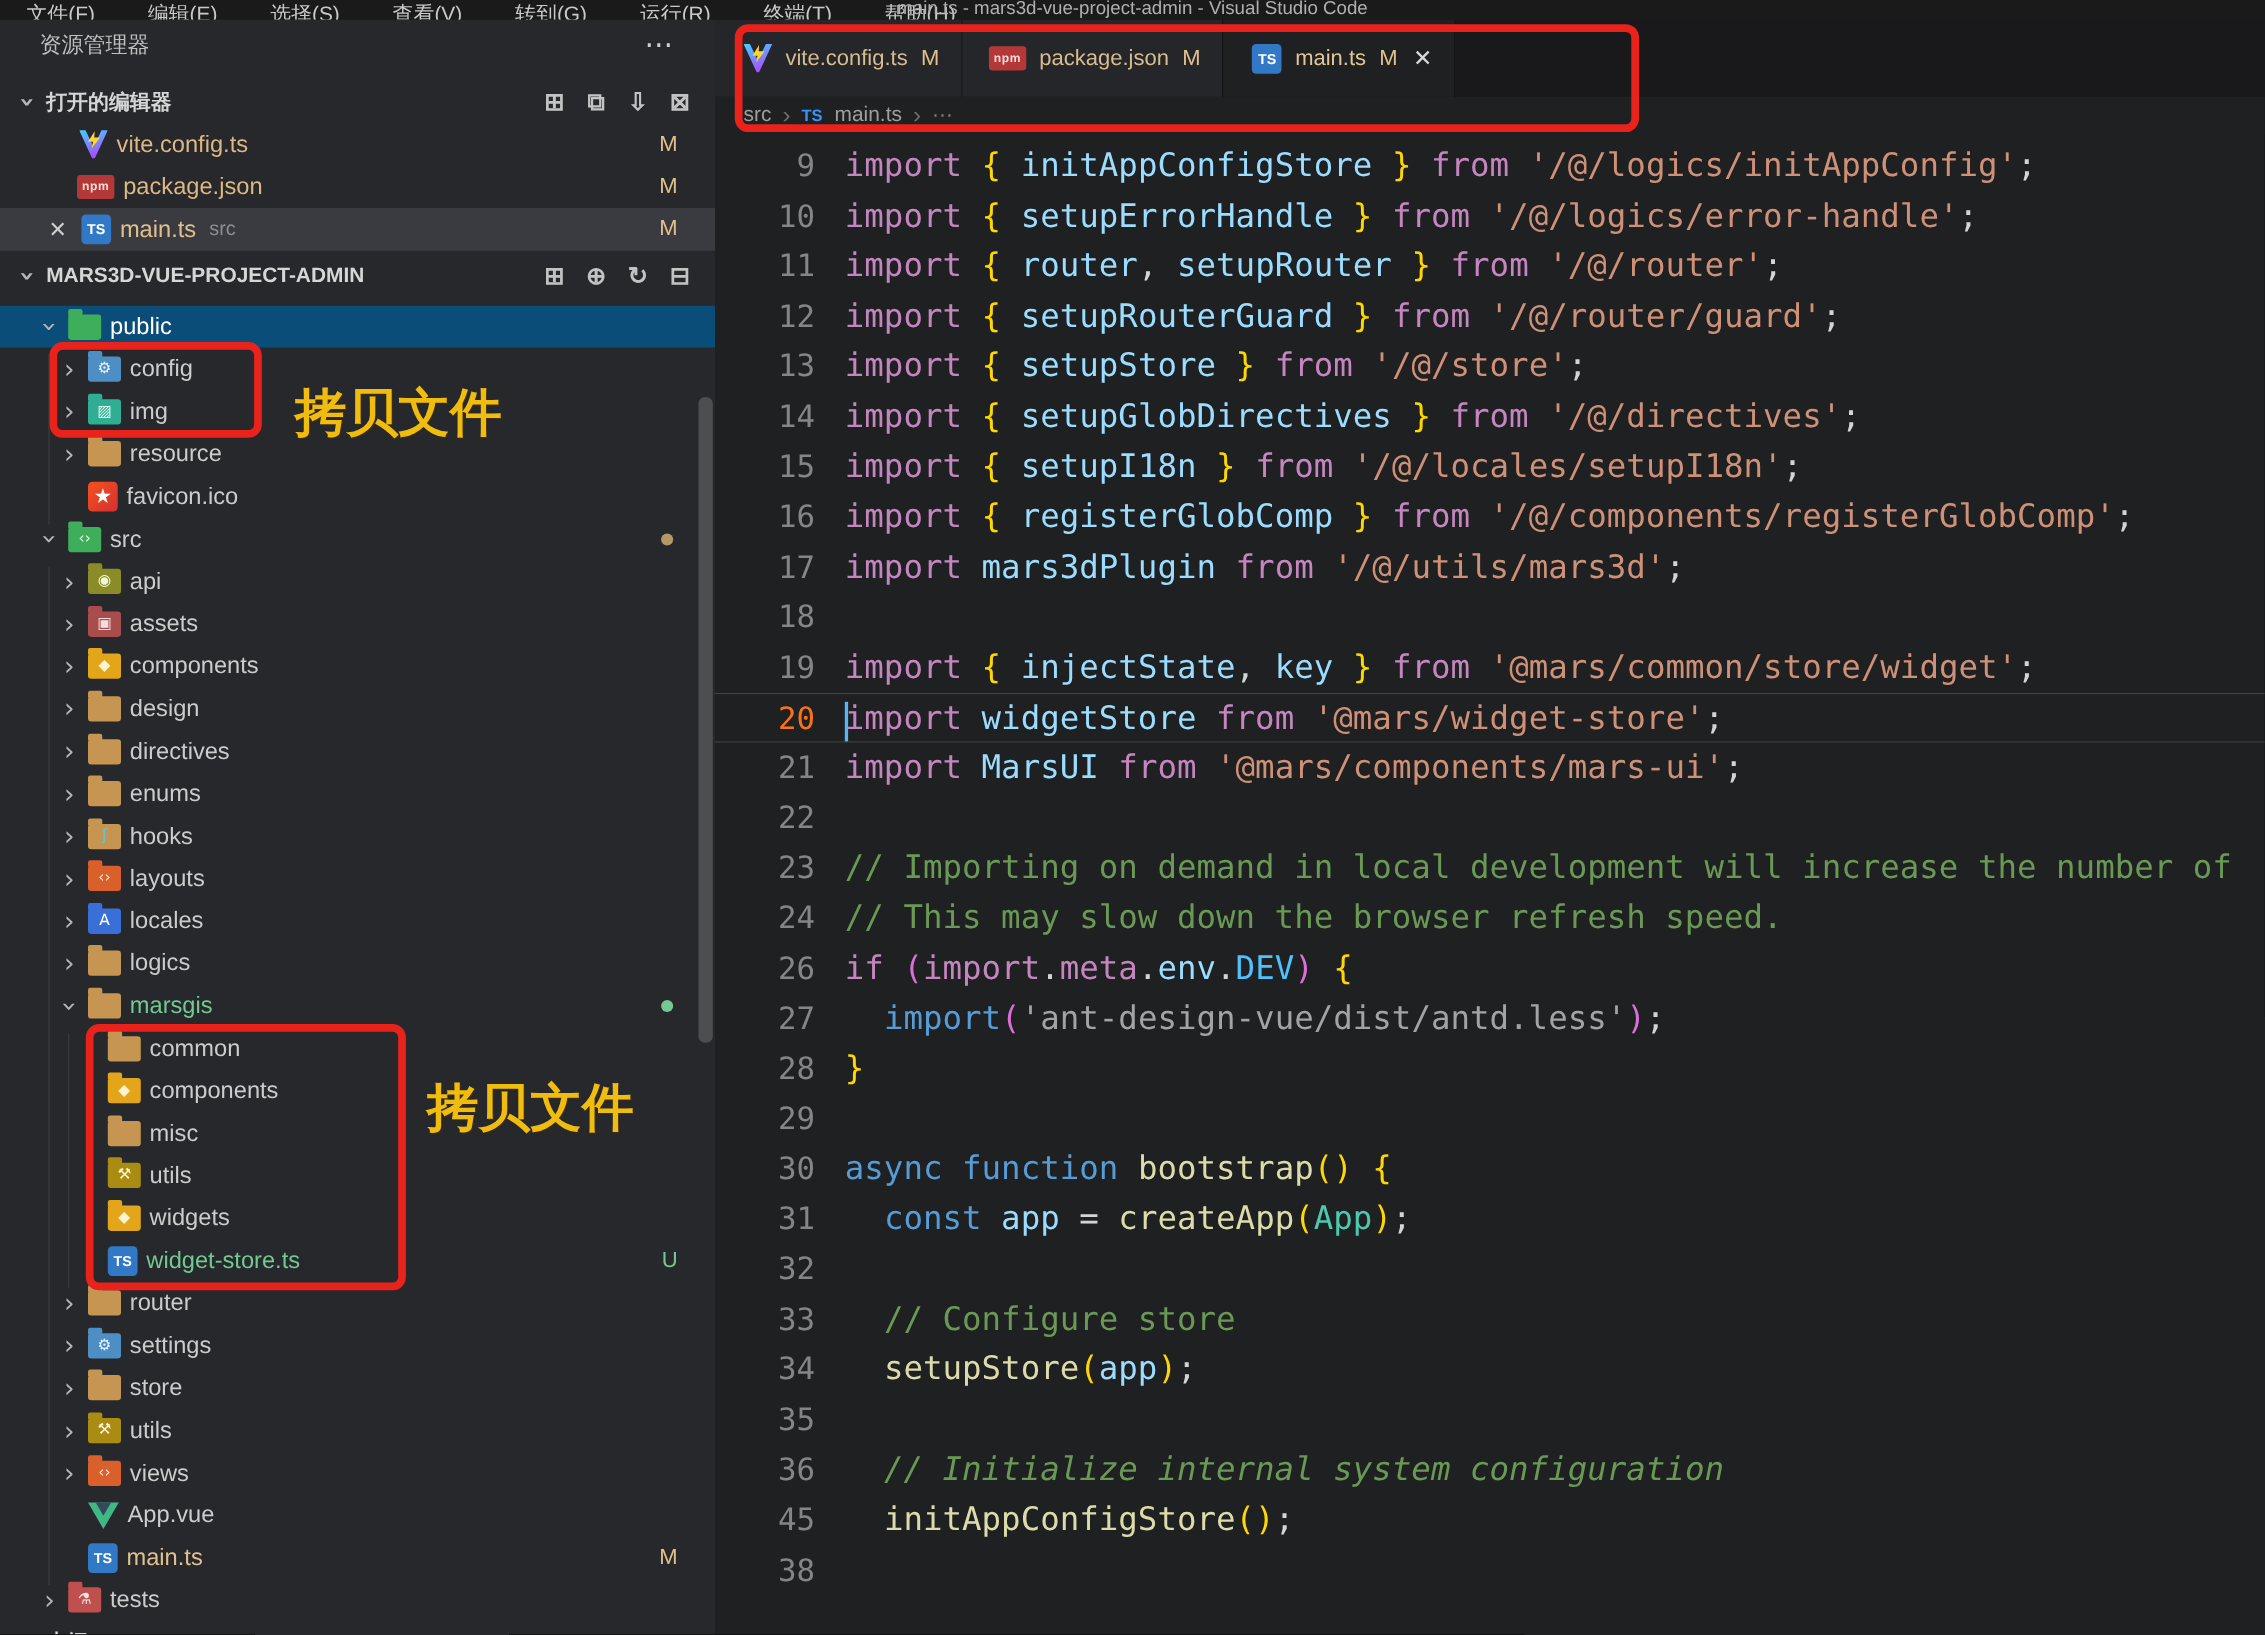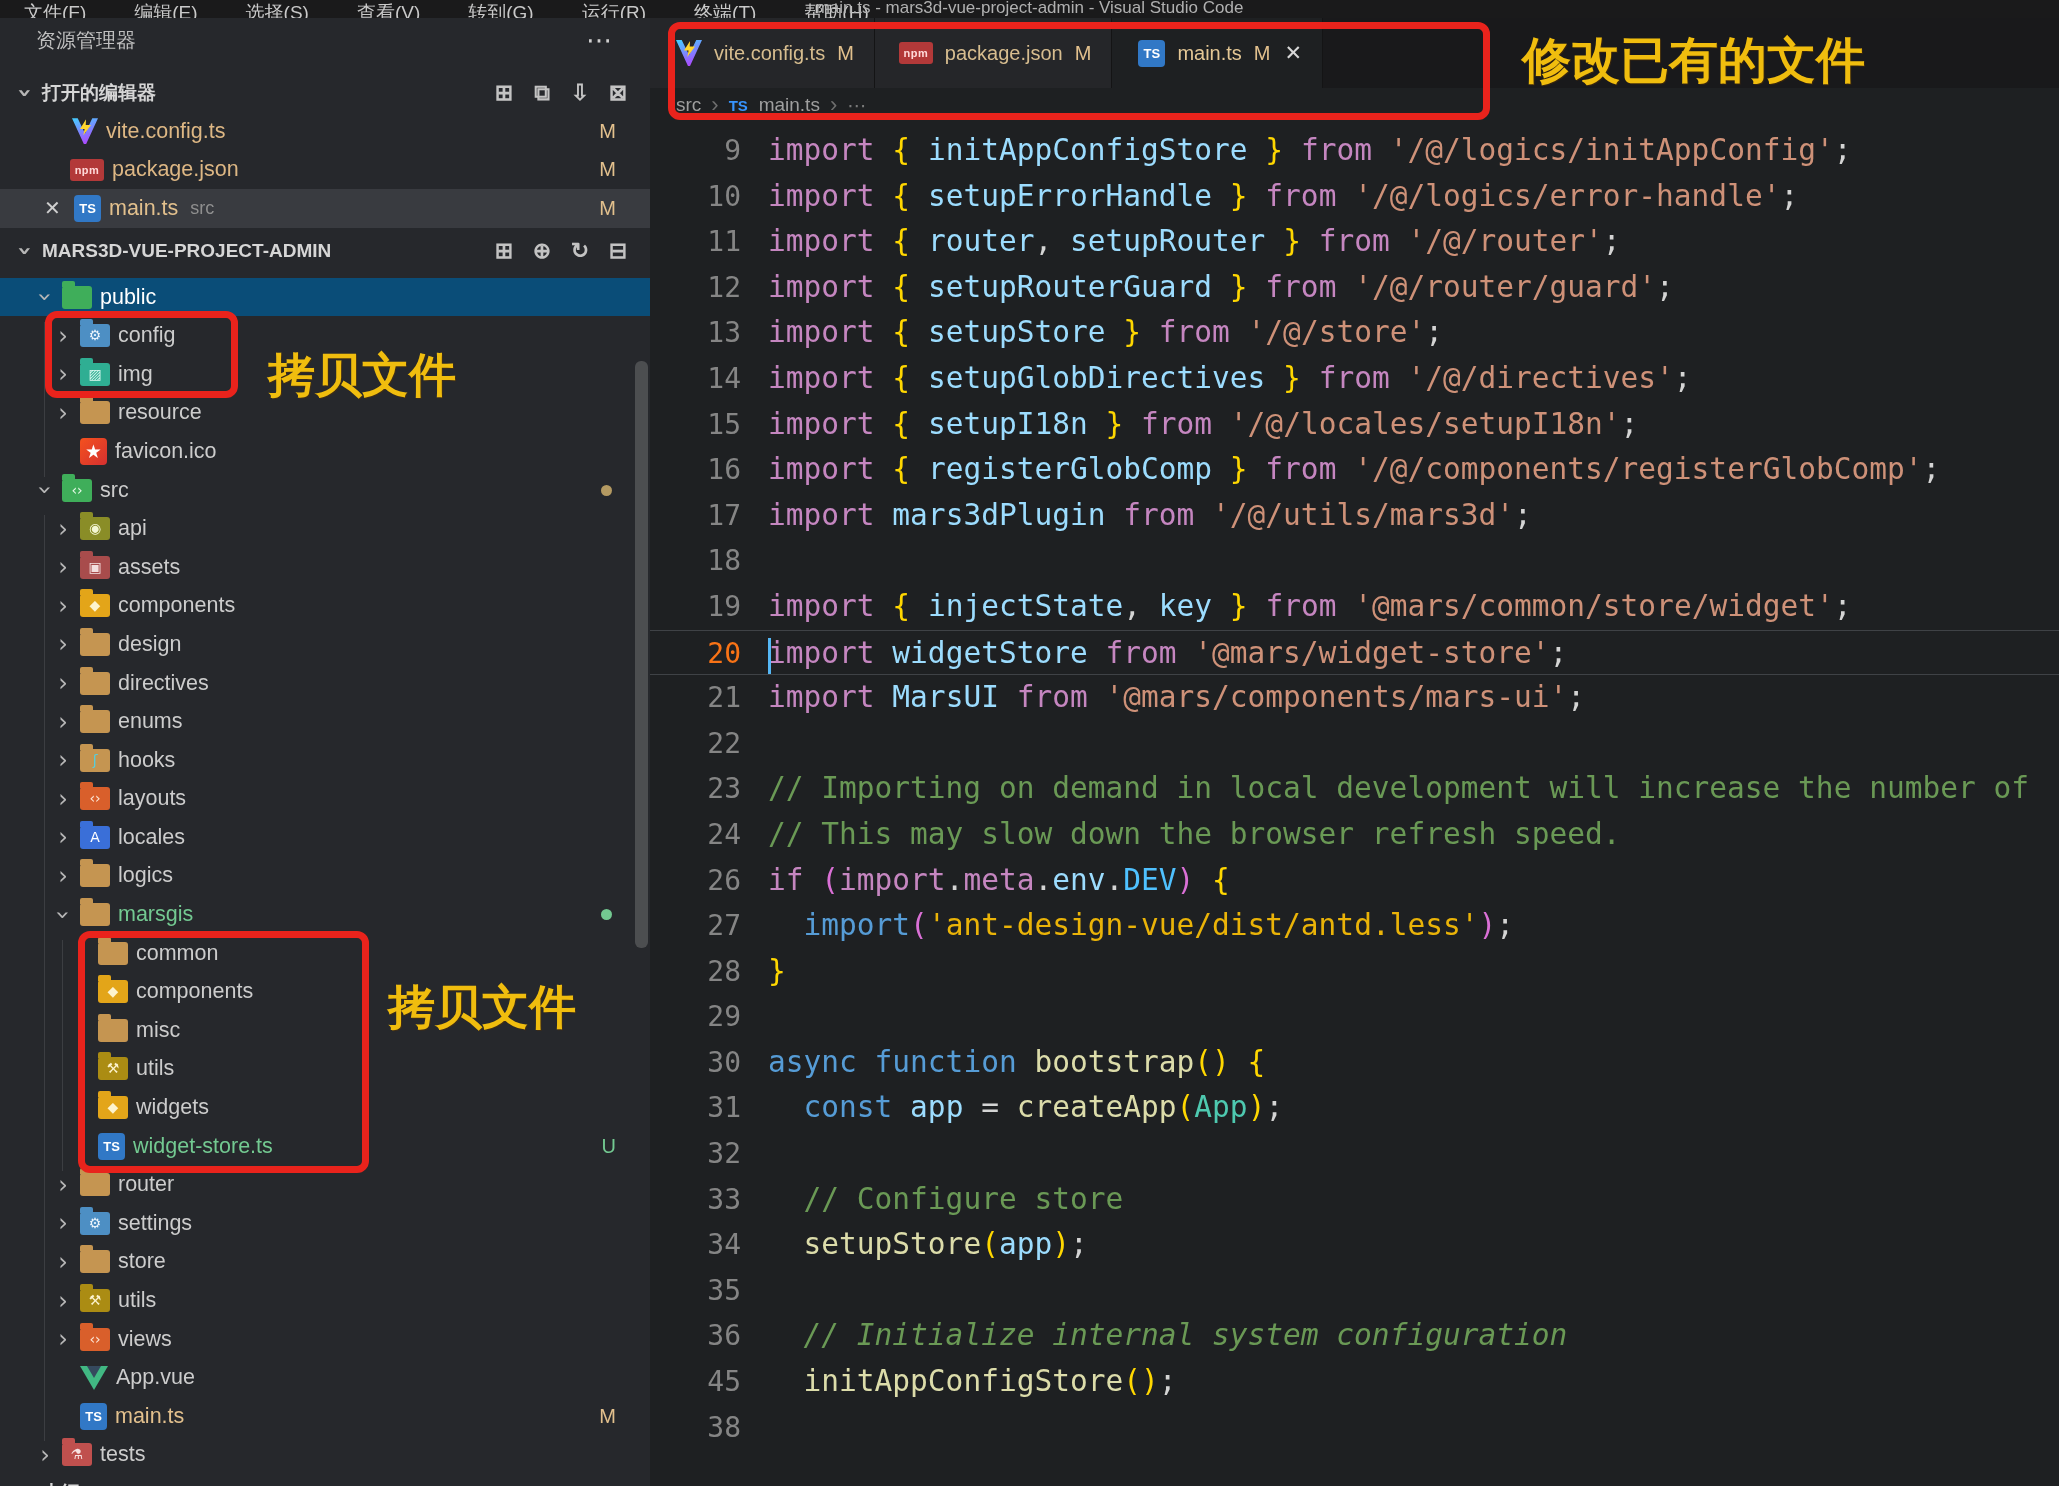--- a/index.html
+++ b/index.html
@@ -459,21 +459,21 @@
       <div class="cl">
         <span class="num">24</span>
         <span class="txt"><span style="color: rgb(106, 153, 85);">// This may slow down the browser refresh speed.</span></span>
       </div>
       <div class="cl">
         <span class="num">26</span>
         <span class="txt"><span style="color: rgb(197, 134, 192);">if</span><span style="color: rgb(212, 212, 212);"> </span><span style="color: rgb(218, 112, 214);">(</span><span style="color: rgb(197, 134, 192);">import</span><span style="color: rgb(212, 212, 212);">.</span><span style="color: rgb(197, 134, 192);">meta</span><span style="color: rgb(212, 212, 212);">.</span><span style="color: rgb(156, 220, 254);">env</span><span style="color: rgb(212, 212, 212);">.</span><span style="color: rgb(79, 193, 255);">DEV</span><span style="color: rgb(218, 112, 214);">)</span><span style="color: rgb(212, 212, 212);"> </span><span style="color: rgb(255, 215, 0);">{</span></span>
       </div>
       <div class="cl">
         <span class="num">27</span>
-        <span class="txt"><span style="color: rgb(212, 212, 212);">  </span><span style="color: rgb(86, 156, 214);">import</span><span style="color: rgb(218, 112, 214);">(</span><span style="color: #eab308; text-align: right;">'ant-design-vue/dist/antd.less'</span><span style="color: rgb(218, 112, 214);">)</span><span style="color: rgb(212, 212, 212);">;</span></span>
+        <span class="txt"><span style="color: rgb(212, 212, 212);">  </span><span style="color: rgb(86, 156, 214);">import</span><span style="color: rgb(218, 112, 214);">(</span><span style="color: #a3a3a3; text-align: right;">'ant-design-vue/dist/antd.less'</span><span style="color: rgb(218, 112, 214);">)</span><span style="color: rgb(212, 212, 212);">;</span></span>
       </div>
       <div class="cl">
         <span class="num">28</span>
         <span class="txt"><span style="color: rgb(255, 215, 0);">}</span></span>
       </div>
       <div class="cl">
         <span class="num">29</span>
         <span class="txt"></span>
       </div>
       <div class="cl">
@@ -510,16 +510,15 @@
       </div>
       <div class="cl">
         <span class="num">38</span>
         <span class="txt"></span>
       </div>
     </div>
 
   <div class="ann-rect ann-tabs"></div>
   <div class="ann-rect ann-copy1"></div>
   <div class="ann-rect ann-copy2"></div>
-  <div class="ann-text t-tabs">修改已有的文件</div>
   <div class="ann-text t-copy1">拷贝文件</div>
   <div class="ann-text t-copy2">拷贝文件</div>
 </div>
 
 </body></html>

